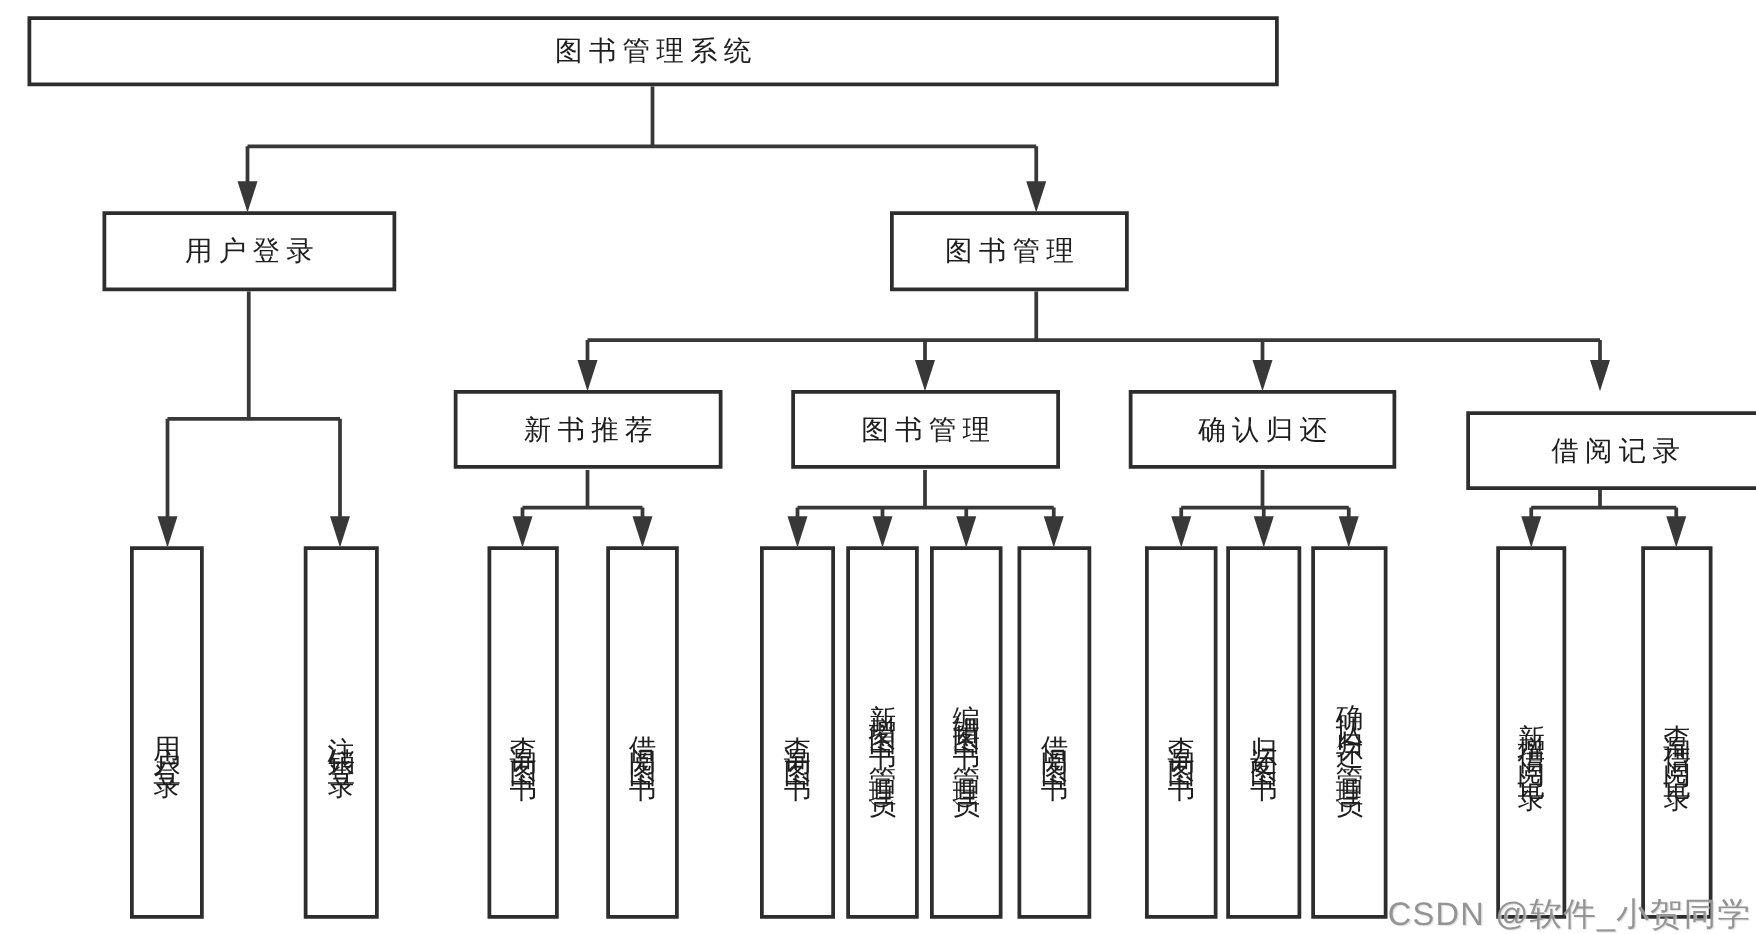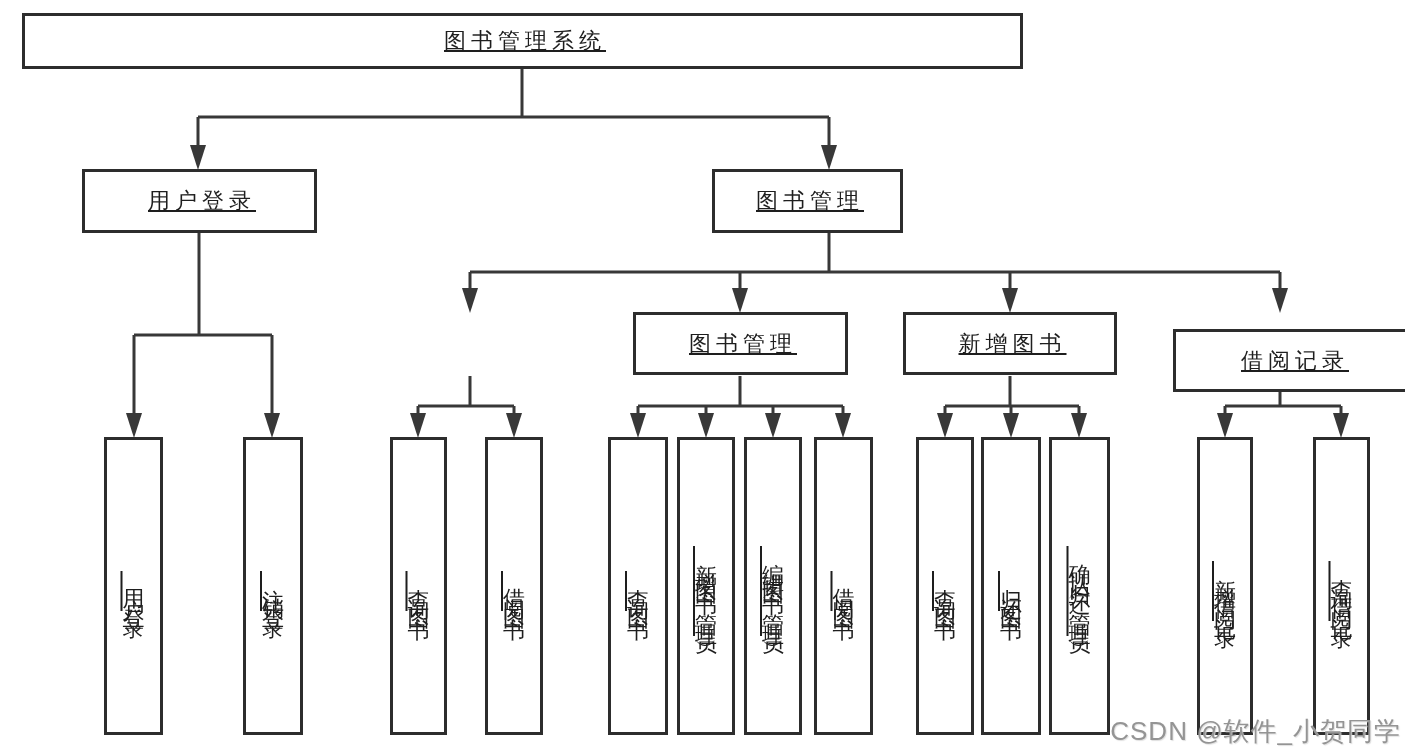--- a/index.html
+++ b/index.html
@@ -23,21 +23,20 @@
   .cline{fill:none;stroke:var(--line);stroke-width:3px;}
   .chead{fill:var(--line);stroke:none;}
   .node{
     position:absolute;
     box-sizing:border-box;
     background:#fff;
     border:3px solid var(--border);
     display:flex;align-items:center;justify-content:center;
     color:var(--text);
     z-index:2;
-    text-decoration:underline;
   }
   .hbox span{
     font-size:22px;
     letter-spacing:5px;
     padding-left:5px;
     white-space:nowrap;
     line-height:1;
   }
   .vbox span{
     writing-mode:vertical-rl;
@@ -103,25 +102,28 @@
     <span>图书管理系统</span>
   </div>
 
   <div class="node hbox" style="left:82px;top:169px;width:235px;height:64px">
     <span>用户登录</span>
   </div>
   <div class="node hbox" style="left:712px;top:169px;width:191px;height:64px">
     <span>图书管理</span>
   </div>
 
+  <div class="node hbox" style="left:363px;top:312px;width:215px;height:63px">
+    <span>新书推荐</span>
+  </div>
   <div class="node hbox" style="left:633px;top:312px;width:215px;height:63px">
     <span>图书管理</span>
   </div>
   <div class="node hbox" style="left:903px;top:312px;width:214px;height:63px">
-    <span>新增图书</span>
+    <span>确认归还</span>
   </div>
   <div class="node hbox" style="left:1173px;top:329px;width:239px;height:63px">
     <span>借阅记录</span>
   </div>
 
   <div class="node vbox" style="left:104px;top:437px;width:59px;height:298px">
     <span>用户登录</span>
   </div>
   <div class="node vbox" style="left:243px;top:437px;width:60px;height:298px">
     <span>注销登录</span>

